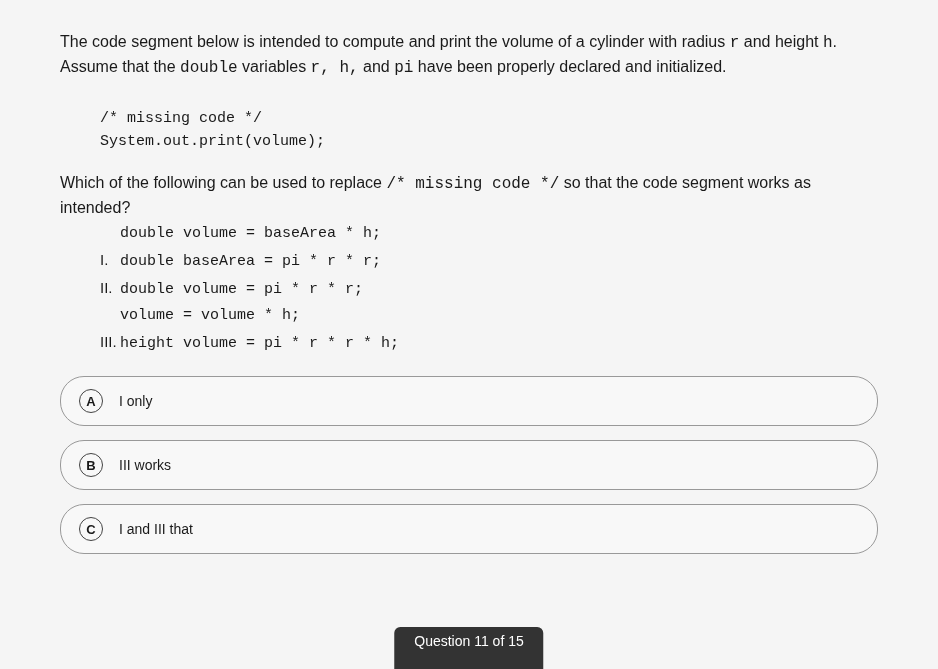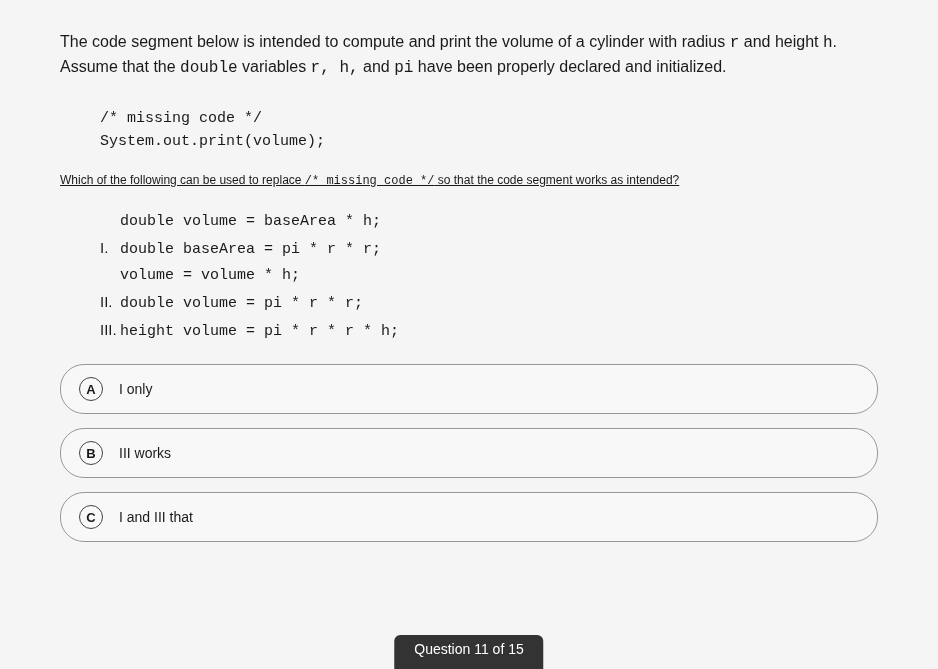--- a/index.html
+++ b/index.html
@@ -22,24 +22,23 @@
       margin-bottom: 28px;
     }
     .code-block {
       font-family: 'Courier New', Courier, monospace;
       font-size: 15px;
       margin-left: 40px;
       margin-bottom: 18px;
       line-height: 1.5;
     }
     .question-prompt {
-      font-size: 12px;
+      font-size: 16px;
       line-height: 1.5;
-      margin-bottom: 20px;
-      text-decoration: underline;
+      margin-bottom: 2px;
     }
     .options-block {
       margin-left: 40px;
       font-family: 'Courier New', Courier, monospace;
       font-size: 15px;
       line-height: 1.6;
       margin-bottom: 20px;
     }
     .option-line {
       margin-bottom: 2px;
@@ -83,21 +82,21 @@
     .answer-text {
       font-size: 14px;
     }
     .footer {
       position: absolute;
       bottom: 0;
       left: 50%;
       transform: translateX(-50%);
       background: #333;
       color: #fff;
-      padding: 6px 20px 12px 20px;
+      padding: 6px 20px 20px 20px;
       border-radius: 6px 6px 0 0;
       font-size: 14px;
       white-space: nowrap;
     }
     .code-inline {
       font-family: 'Courier New', Courier, monospace;
     }
   </style>
 </head>
 <body>
@@ -113,24 +112,24 @@
 
 <div class="question-prompt">
   <span>Which of the following can be used to replace </span><span class="code-inline">/* missing code */</span><span> so that the code segment works as intended?</span>
 </div>
 
 <div class="options-block">
   <div class="option-line indent">double volume = baseArea * h;</div>
   <div class="option-line">
     <span class="option-label">I.</span><span>double baseArea = pi * r * r;</span>
   </div>
-  <div class="option-line indent">volume = volume * h;</div>
   <div class="option-line">
     <span class="option-label">II.</span><span>double volume = pi * r * r;</span>
   </div>
+  <div class="option-line indent">volume = volume * h;</div>
   <div class="option-line">
     <span class="option-label">III.</span><span>height volume = pi * r * r * h;</span>
   </div>
 </div>
 
 <div class="answers">
   <div class="answer-choice">
     <div class="answer-letter">A</div>
     <div class="answer-text">I only</div>
   </div>

